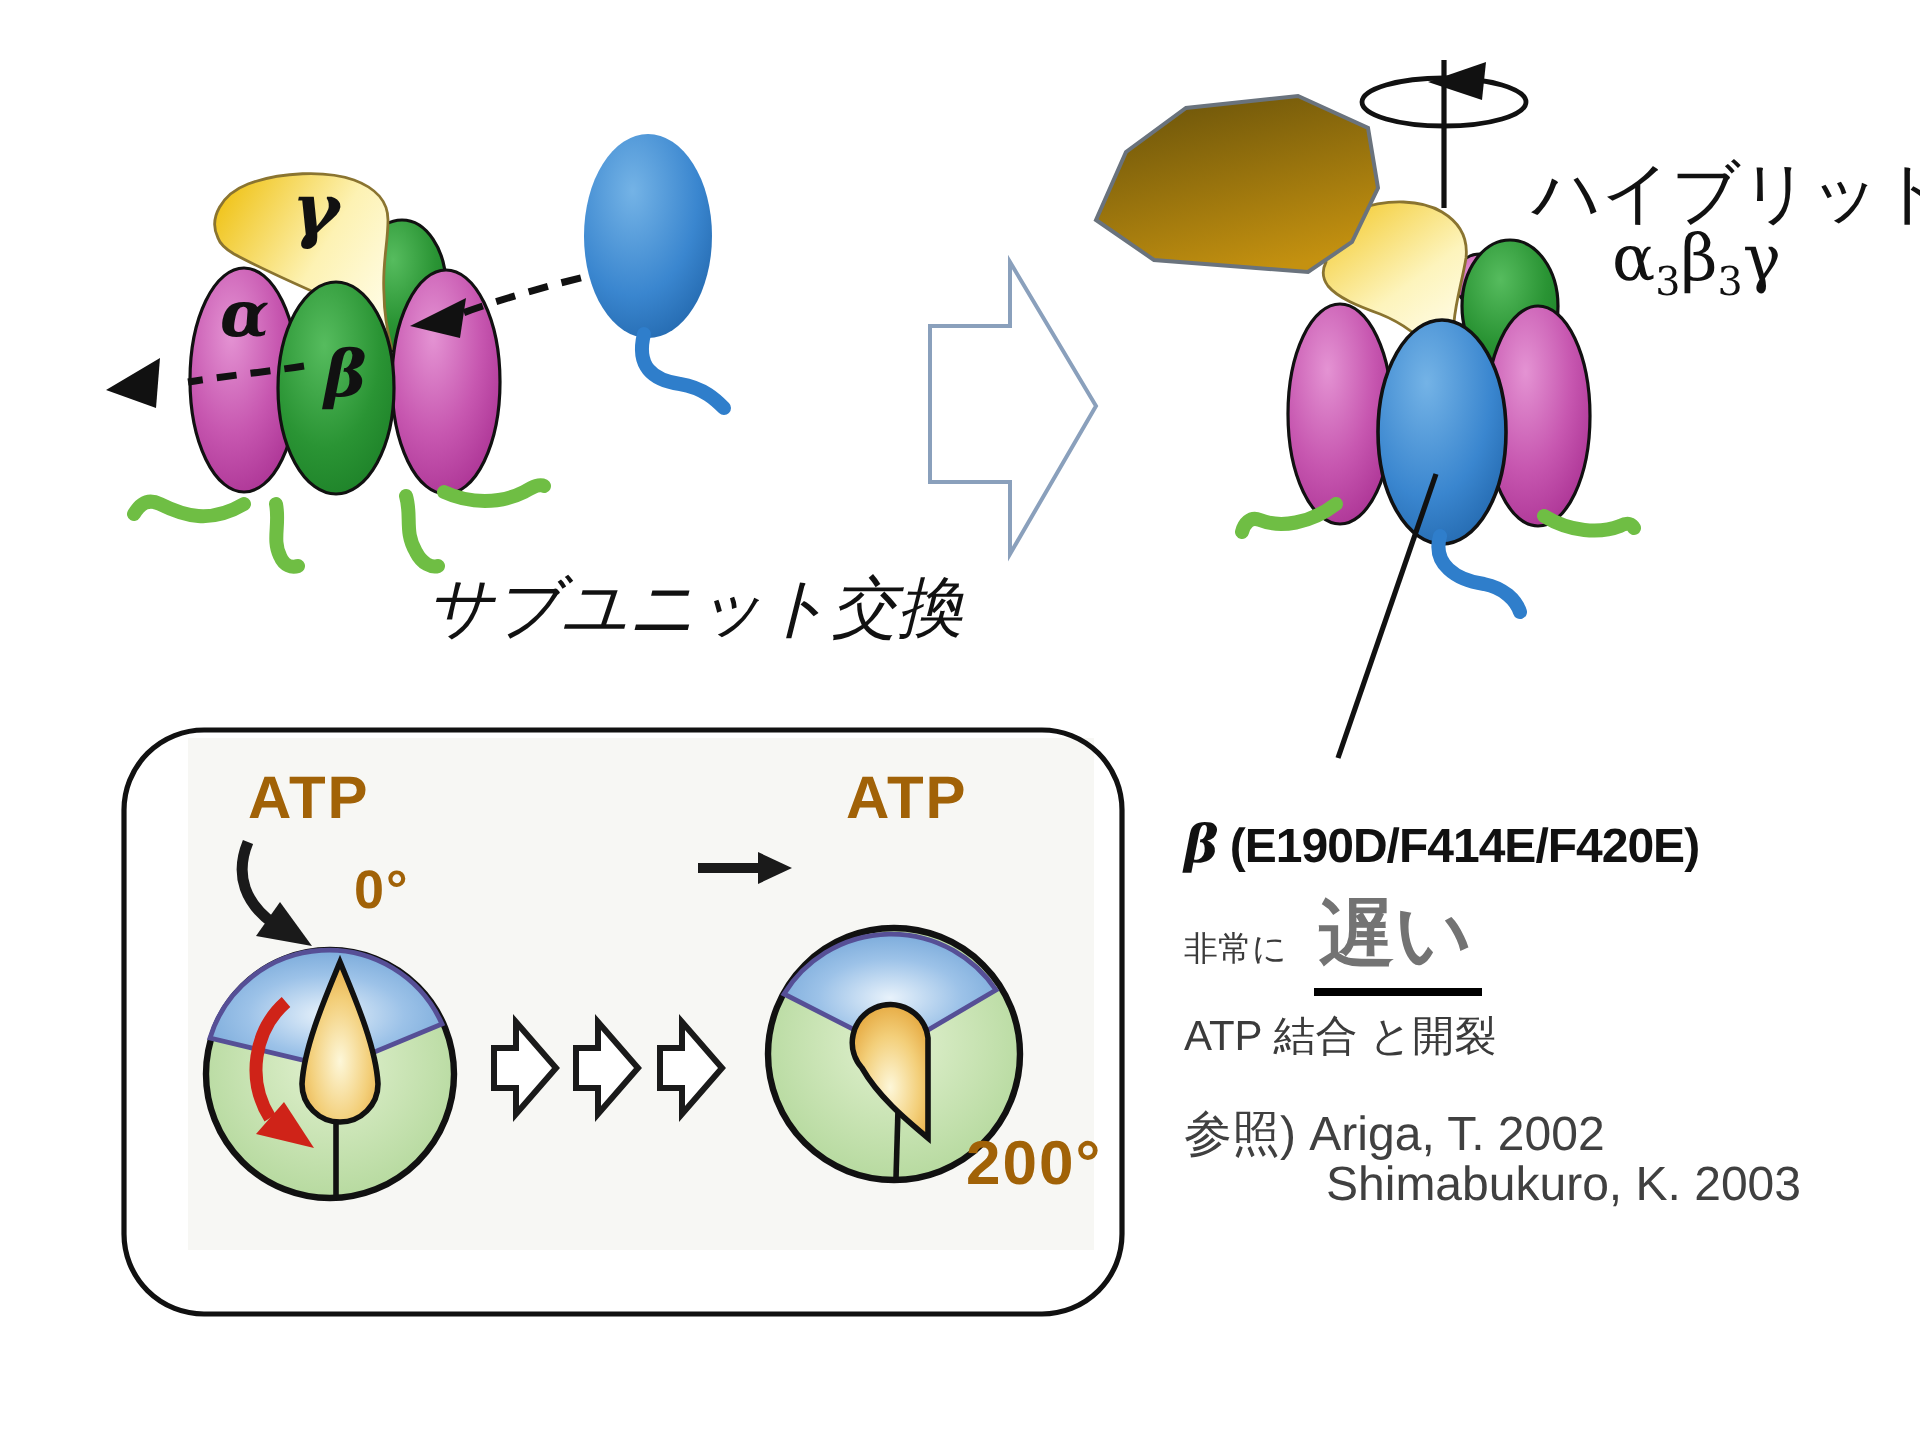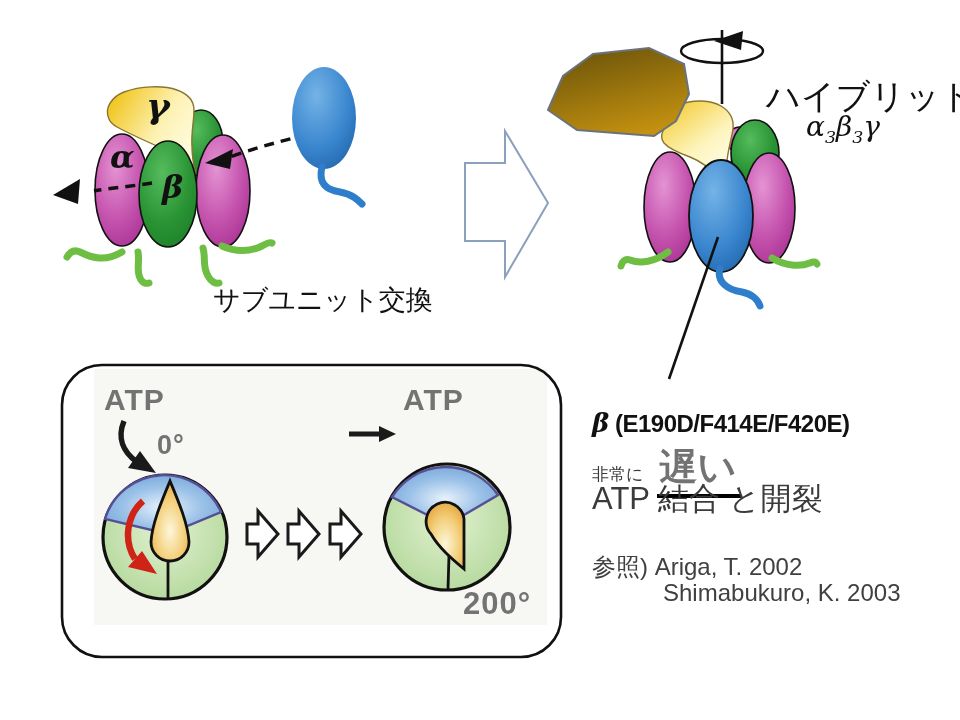--- a/index.html
+++ b/index.html
@@ -5,42 +5,42 @@
   html,body{margin:0;padding:0;background:#fff;}
   .slide{
     position:relative;width:960px;height:720px;background:#ffffff;overflow:hidden;
     font-family:"Liberation Sans","DejaVu Sans",sans-serif;color:#111;
   }
   .abs{position:absolute;white-space:nowrap;}
   svg{position:absolute;left:0;top:0;}
   .greek{font-family:"DejaVu Serif",serif;font-style:italic;font-weight:bold;}
   .lbl-free{left:337px;top:55px;width:150px;text-align:center;font-weight:bold;
             font-size:26px;line-height:33px;white-space:pre-line;}
-  .lbl-exchange{left:213px;top:282px;font-size:27px;}
+  .lbl-exchange{left:213px;top:282px;font-size:33px;font-style:italic;}
   .lbl-hybrid{left:766px;top:74px;font-size:34px;}
-  .lbl-formula{left:806px;top:110px;font-size:28px;font-family:"DejaVu Serif",serif;font-style:italic;}
+  .lbl-formula{left:806px;top:110px;font-size:32px;font-family:"DejaVu Serif",serif;}
   .lbl-formula sub{font-size:0.62em;}
   .g-gamma{left:146px;top:84px;font-size:36px;}
   .g-alpha{left:110px;top:138px;font-size:32px;}
   .g-beta{left:162px;top:168px;font-size:32px;}
-  .atp-t{font-weight:bold;font-size:30px;color:#737373;letter-spacing:1px;}
+  .atp-t{font-weight:bold;font-size:30px;color:#a16207;letter-spacing:1px;margin-left:20px;}
   .t-atp-in{left:104px;top:383px;}
   .t-deg0{left:157px;top:430px;font-size:27px;}
   .t-atp-out{left:403px;top:383px;}
   .t-adp{left:404px;top:417px;}
-  .t-deg200{left:463px;top:586px;font-size:31px;text-align:right;}
+  .t-deg200{left:463px;top:564px;font-size:31px;text-align:right;}
   .ann{left:592px;}
   .a-mutant{top:408px;font-weight:bold;font-size:24px;letter-spacing:-0.5px;}
   .a-mutant .beta{font-family:"DejaVu Serif",serif;font-style:italic;font-size:26px;}
   .a-only{top:414px;font-weight:bold;font-size:21px;}
   .a-slowrow{top:442px;display:flex;align-items:baseline;}
   .a-very{font-size:17px;color:#3b3b3b;margin-top:19px;}
   .a-slow{font-size:38px;font-weight:bold;color:#737373;margin-left:14px;
           border-bottom:4px solid #000;padding:0 5px 1px 2px;}
-  .a-event{top:478px;font-size:31px;color:#3b3b3b;}
+  .a-event{top:504px;font-size:21px;color:#3b3b3b;}
   .a-ref1{top:551px;font-size:24px;color:#404040;text-align:center;}
   .a-ref2{top:579px;left:663px;font-size:24px;color:#404040;}
 </style>
 </head>
 <body>
 
 <div class="slide">
 
 <svg width="960" height="720" viewBox="0 0 960 720">
   <defs>

